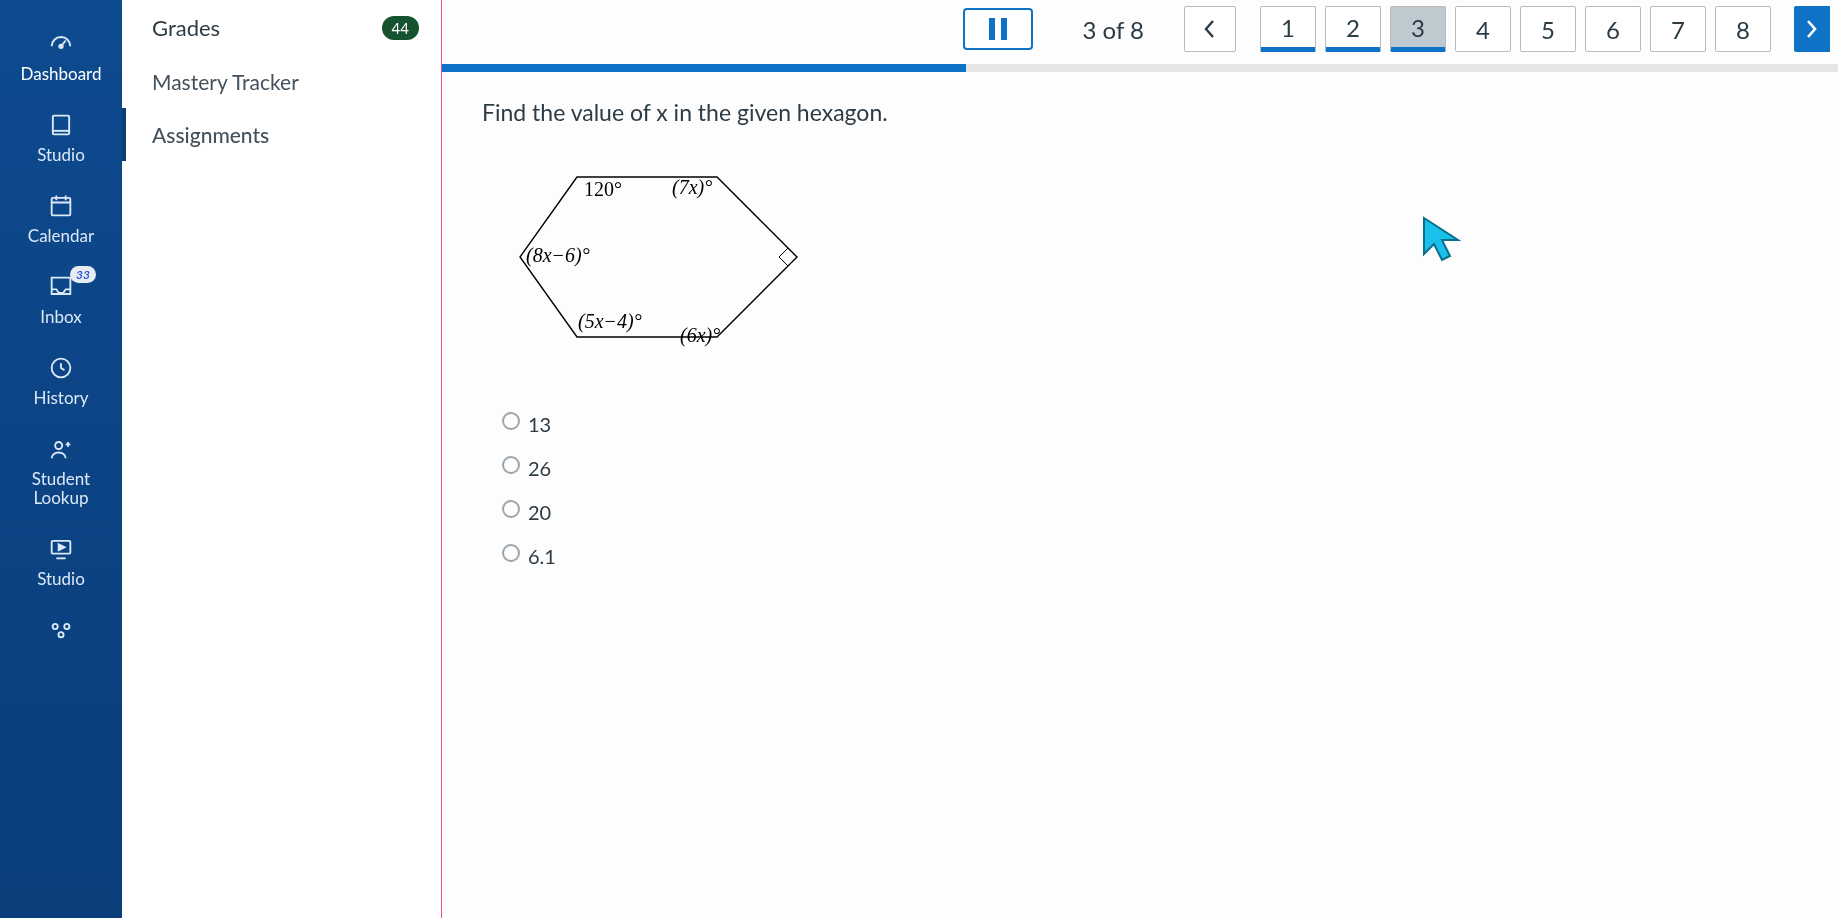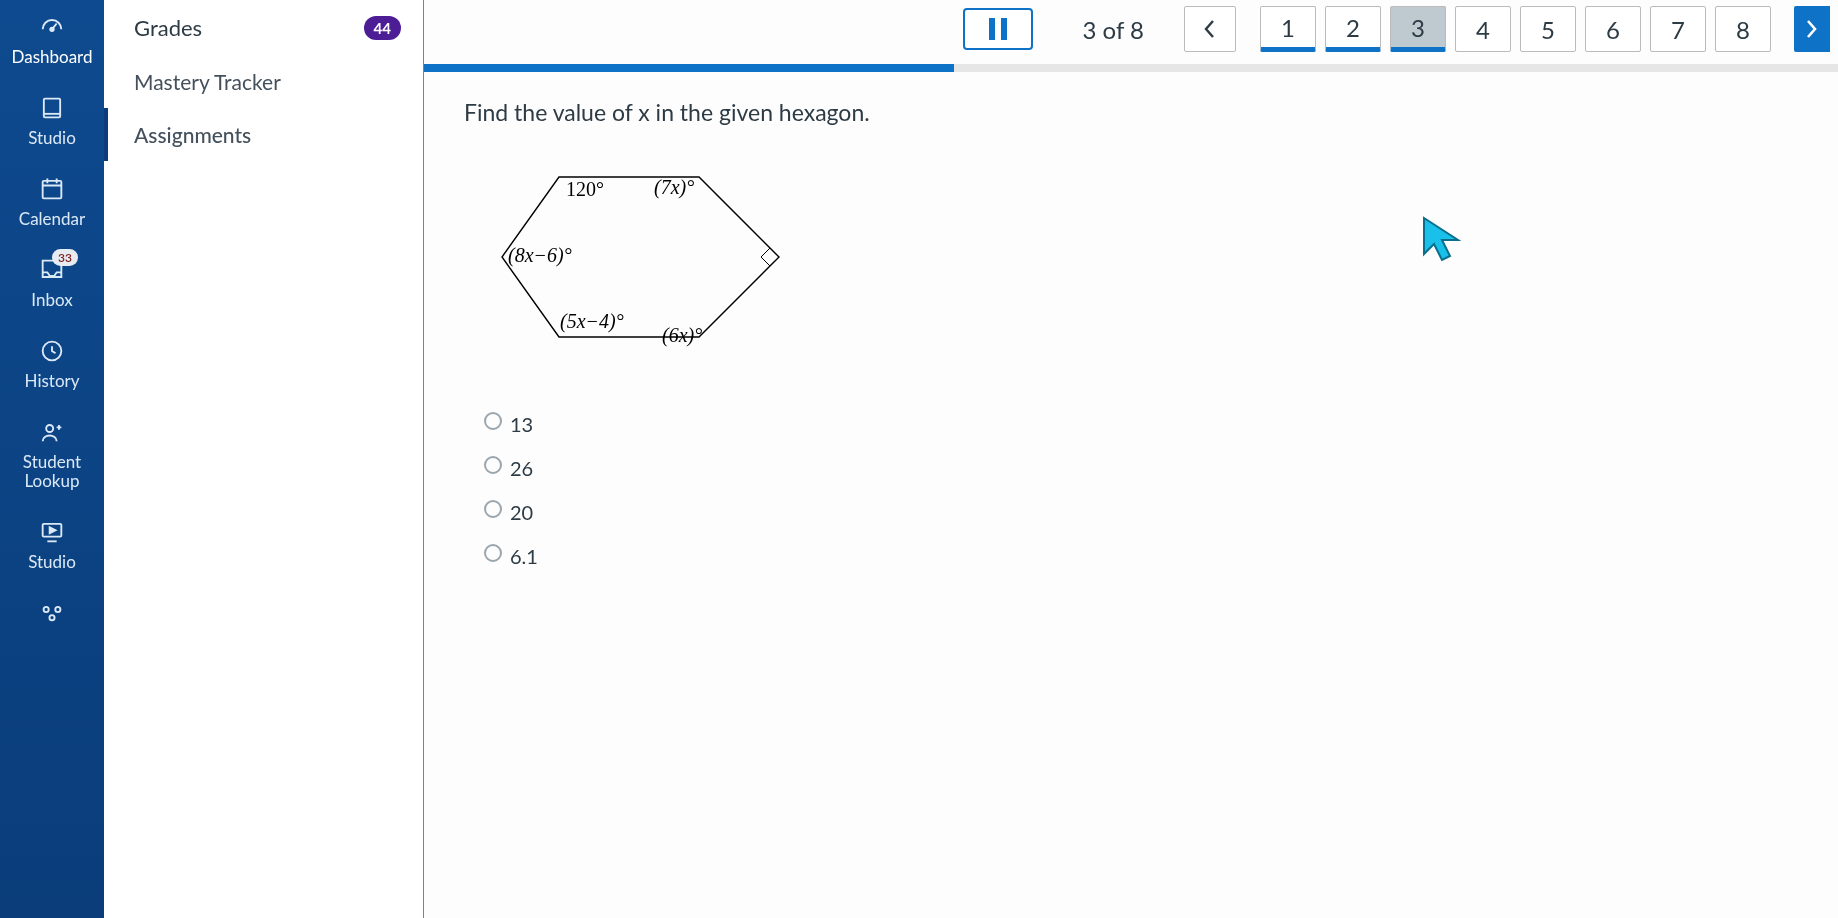--- a/index.html
+++ b/index.html
@@ -7,68 +7,68 @@
     font-family: "Lato", "Helvetica Neue", Arial, sans-serif;
     background: #f5f5f5;
     color: #333;
     width: 1838px;
     height: 918px;
     overflow: hidden;
     display: flex;
   }
   
   .sidebar {
-    width: 104px;
+    width: 122px;
     background: linear-gradient(180deg, #0e4a8f, #0a3d7a);
     color: #dbe9f7;
     display: flex;
     flex-direction: column;
     align-items: center;
-    padding-top: 0;
+    padding-top: 17px;
   }
   .sidebar-item {
     width: 100%;
     padding: 12px 4px 14px;
     display: flex;
     flex-direction: column;
     align-items: center;
     cursor: pointer;
     font-size: 17px;
     position: relative;
   }
   .sidebar-item .icon { height: 30px; display: flex; align-items: center; justify-content: center; }
   .sidebar-item svg { width: 28px; height: 28px; }
   .sidebar-item .lbl { margin-top: 4px; color: #dbe9f7; }
   .sidebar-item.first .lbl { color: #fff; }
   .badge-inbox {
     position: absolute; top: 6px; right: 26px;
-    background: #e6ecf2; color: #7f1d1d; font-size: 12px;
-    border-radius: 999px; padding: 1px 6px; font-weight: 600;
+    background: #e6ecf2; color: #1d4ed8; font-size: 12px;
+    border-radius: 999px; padding: 1px 6px; font-weight: 600; font-style: italic;
   }
   
   .secnav {
     width: 320px;
     background: #fff;
     border-right: 1px solid #ec4899;
     padding-top: 0;
   }
   .secnav .row {
     display: flex; align-items: center; justify-content: space-between;
     padding: 14px 22px 14px 30px;
     font-size: 22px;
     color: #2d3b45;
     cursor: pointer;
     border-bottom: 0;
   }
   .secnav .row.small { font-size: 21px; color: #44515c; }
   .secnav .row.active { border-left: 4px solid #0a3d7a; padding-left: 26px; font-weight: 500; }
   .pill {
-    background: #4c1d95; color: #fff;
+    background: #14532d; color: #fff;
     border-radius: 999px; font-size: 15px;
-    padding: 3px 10px; font-weight: 700;
+    padding: 3px 10px; font-weight: 400;
   }
   
   .main { flex: 1; background: #fdfdfd; display: flex; flex-direction: column; }
   .topbar {
     height: 58px;
     display: flex; align-items: center; justify-content: flex-end;
     padding: 0 8px 0 0;
     gap: 10px;
   }
   .topbar-left-spacer { flex: 1; }

